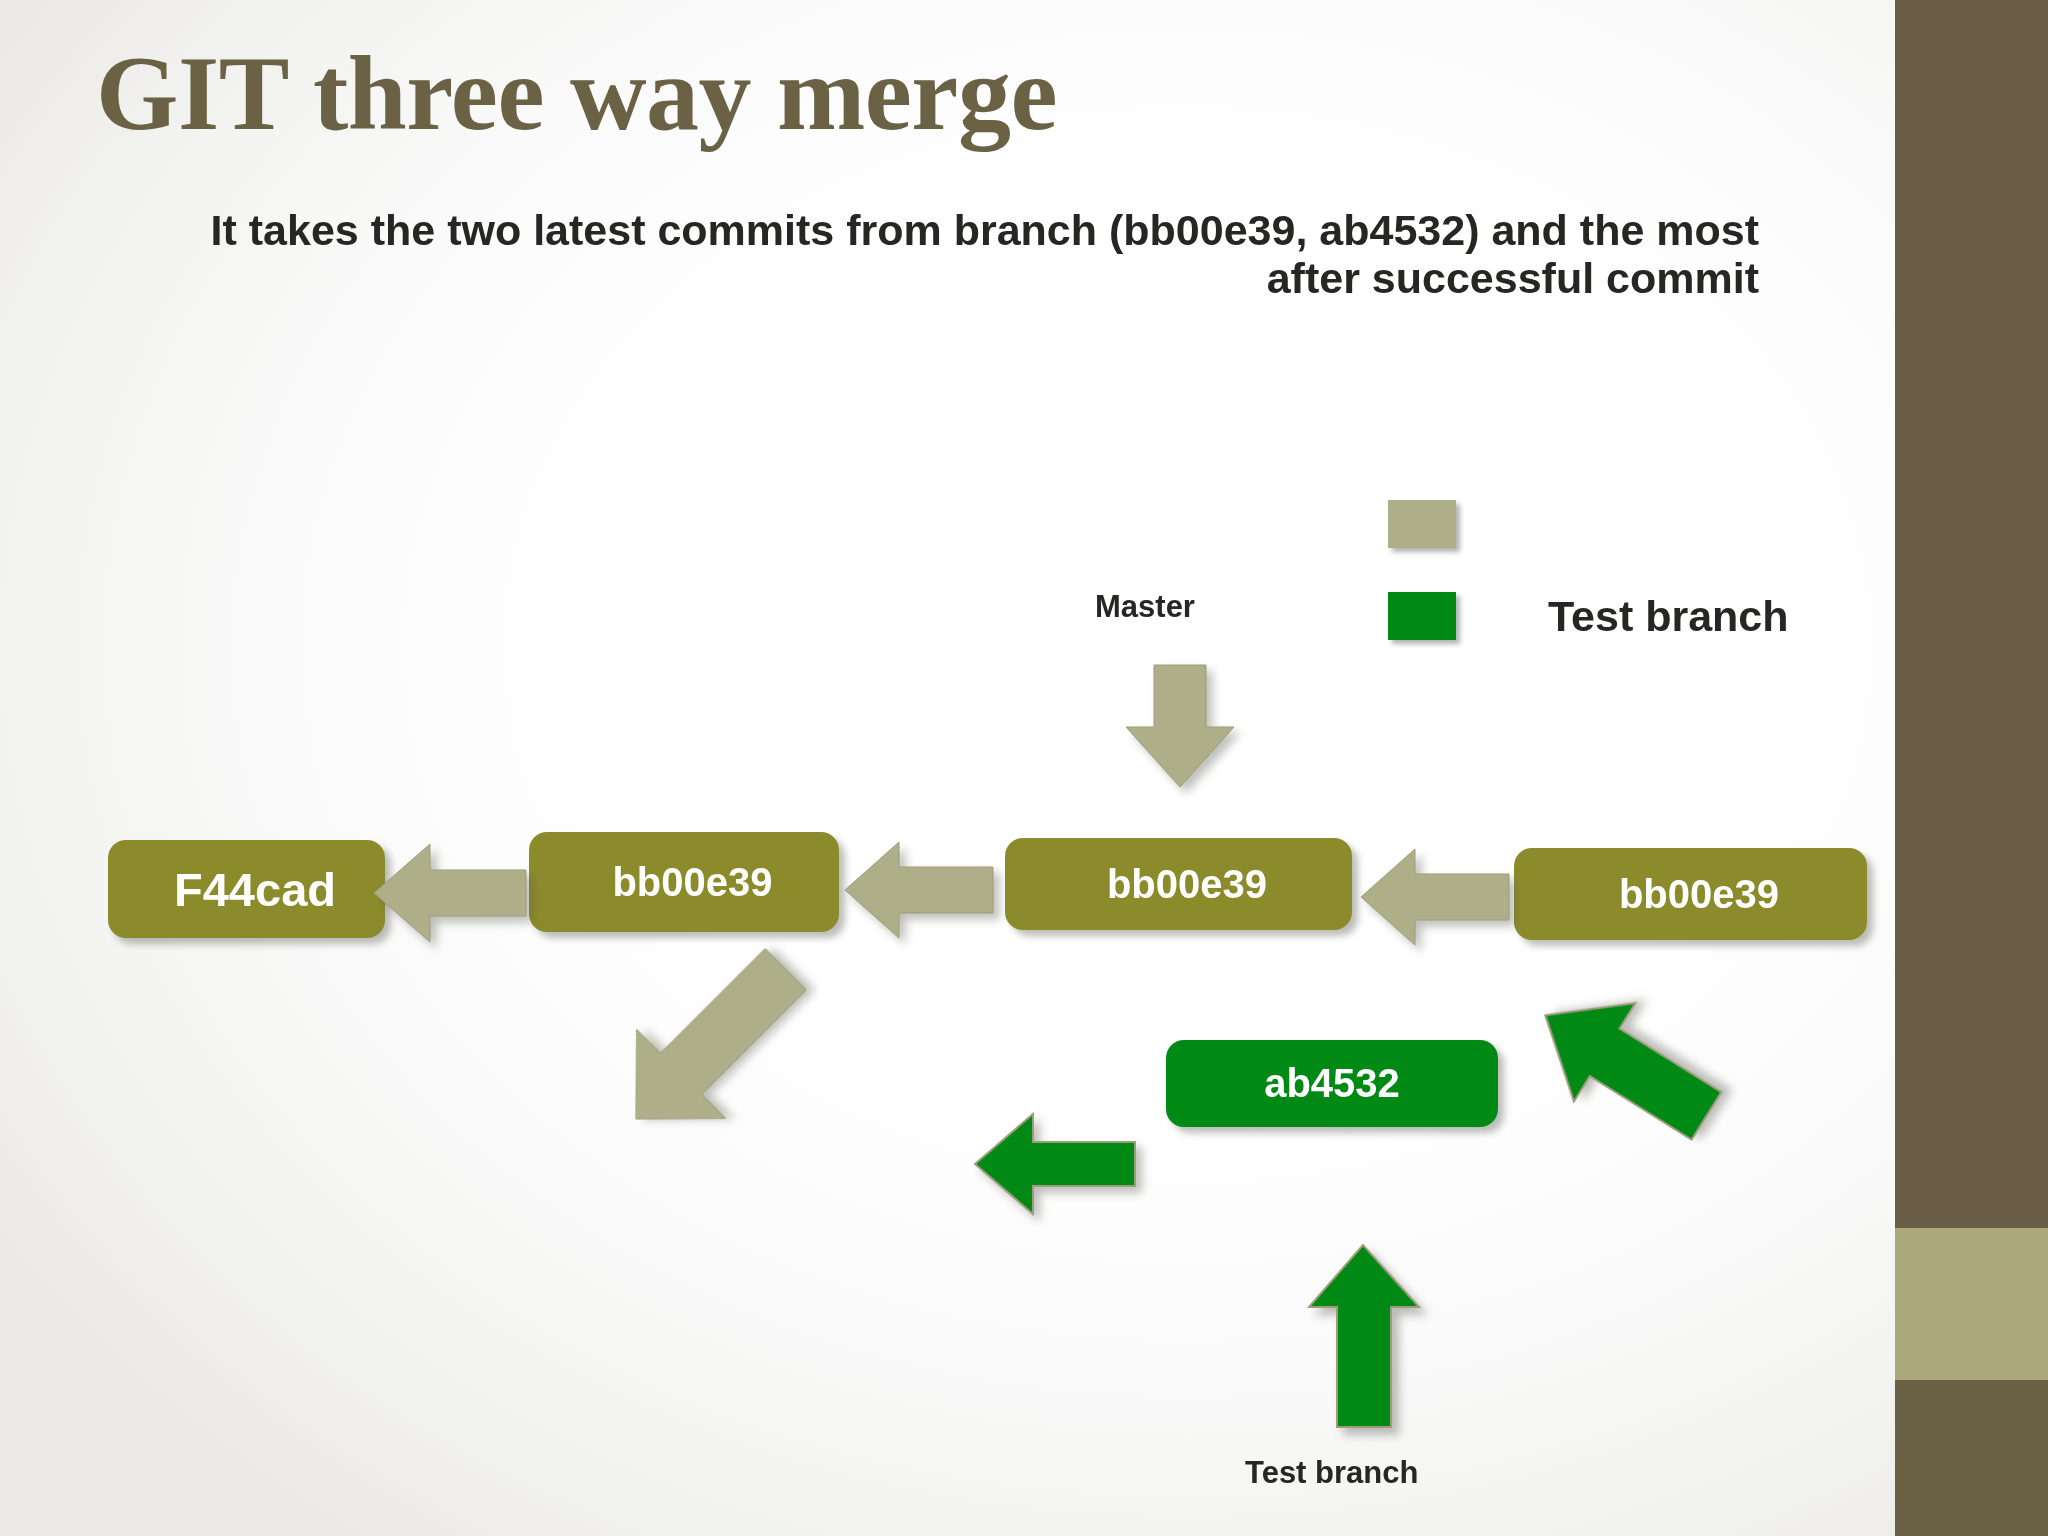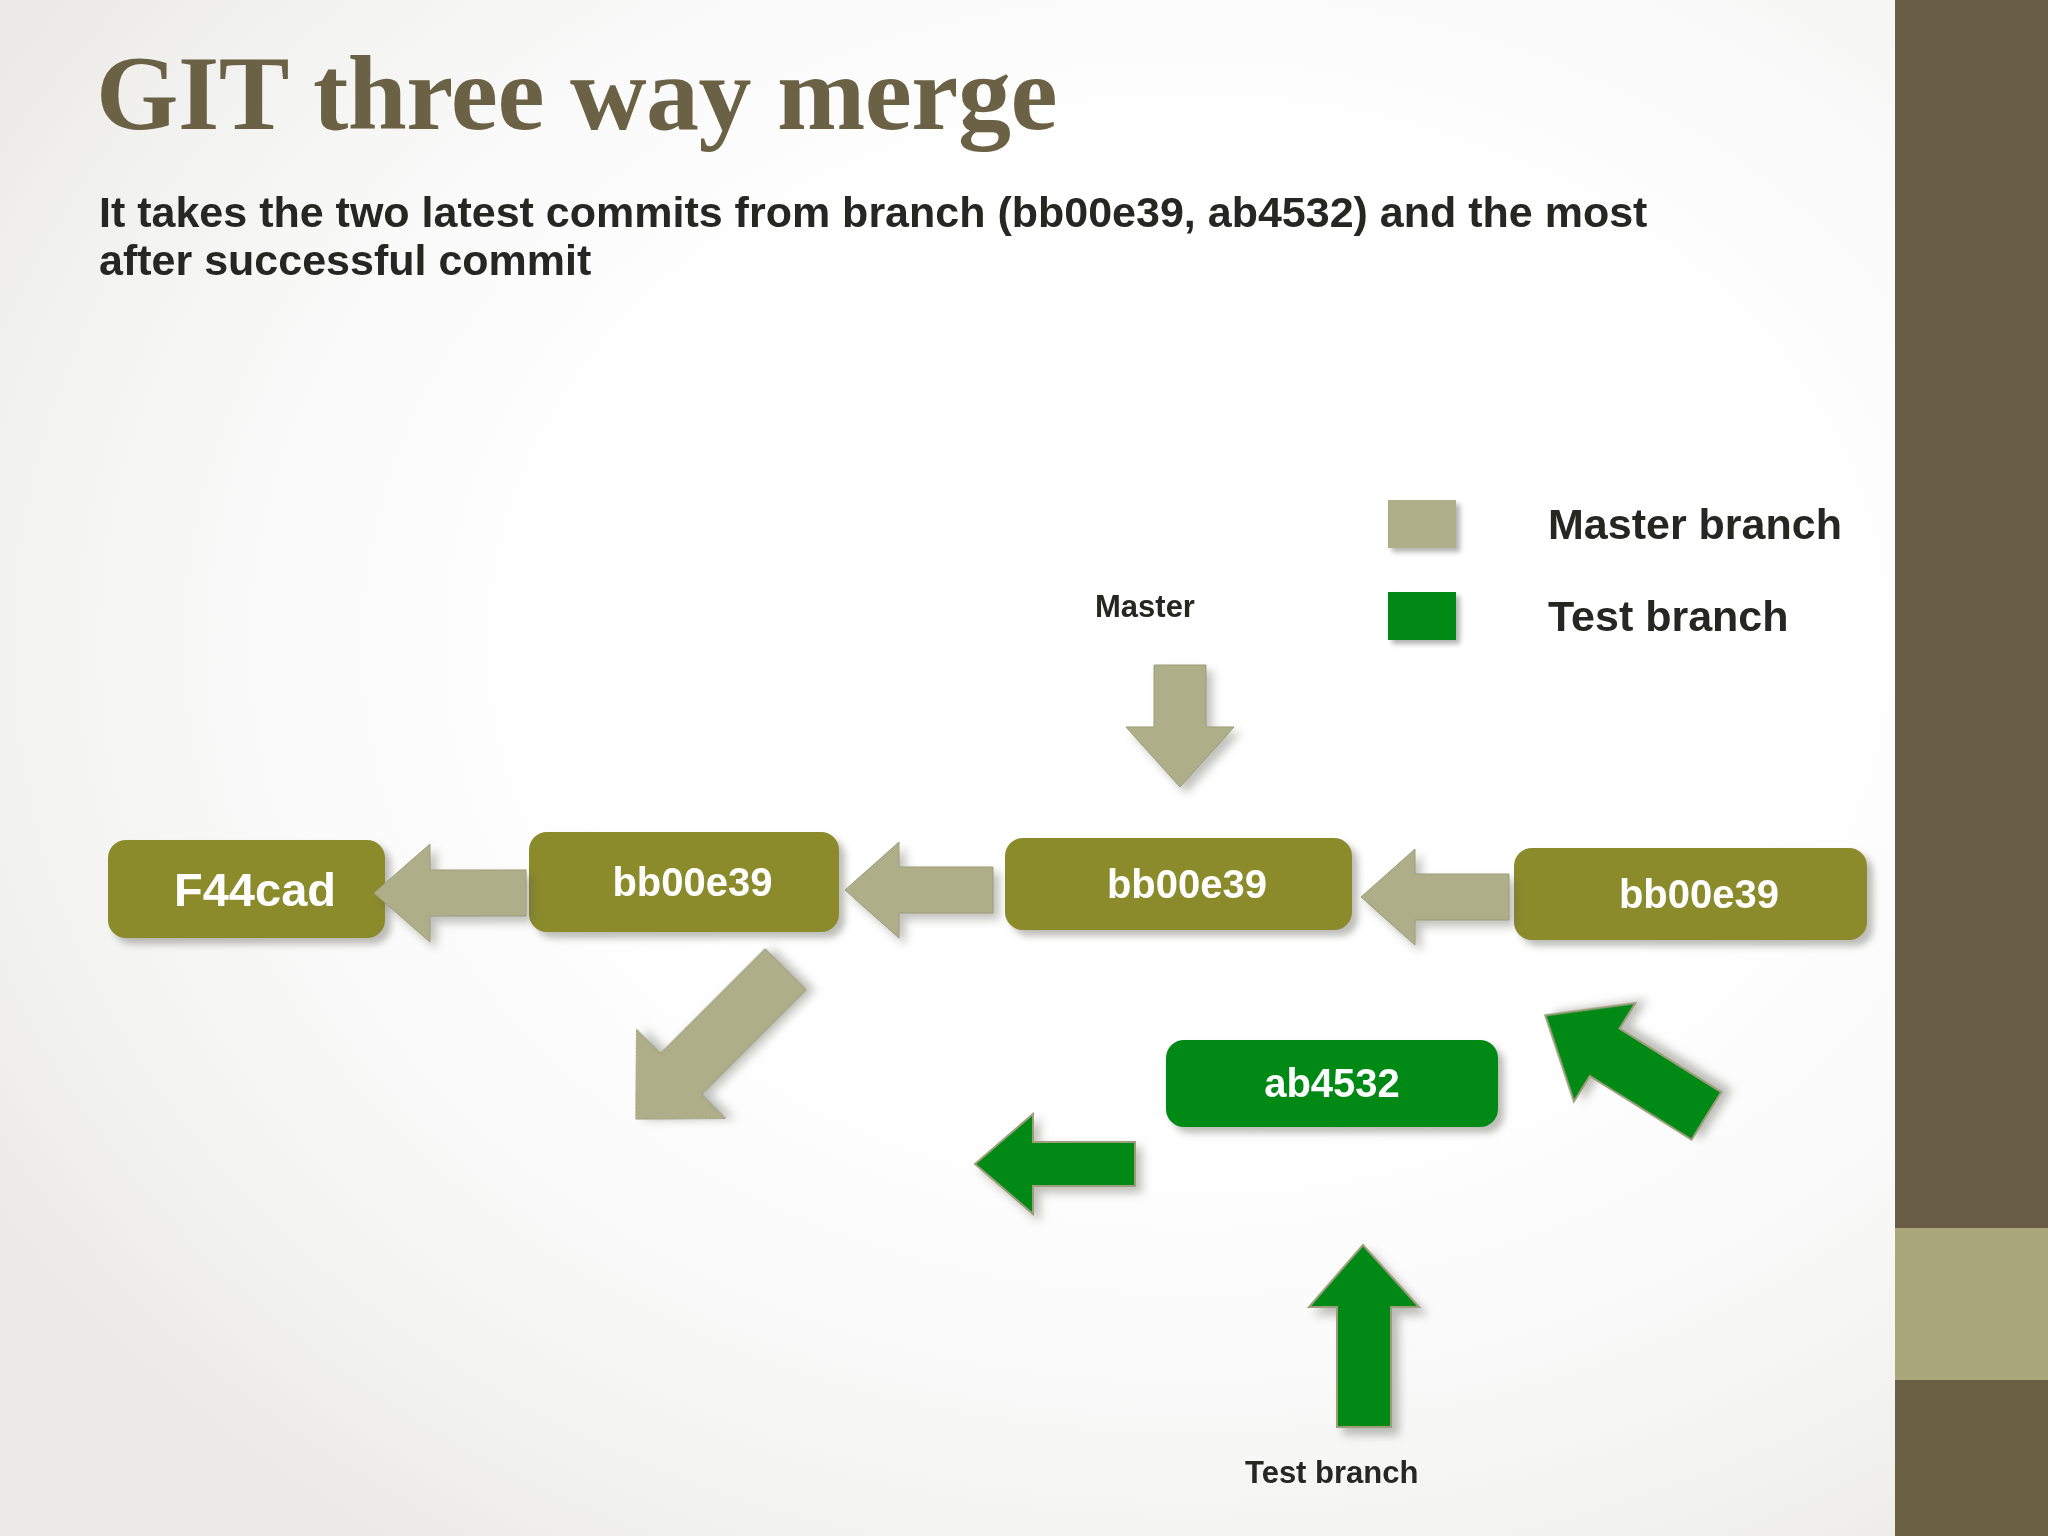--- a/index.html
+++ b/index.html
@@ -43,25 +43,26 @@
     font-family: "Liberation Serif", serif;
     font-size: 106px;
     line-height: 1.05;
     color: #6b6246;
     letter-spacing: -0.5px;
     white-space: nowrap;
   }
   .body-text {
     position: absolute;
     left: 99px;
-    top: 188px;
+    top: 206px;
     width: 1660px;
     font-size: 43px;
     line-height: 1.12;
     color: #262623;
+    text-align: right;
   }
   .body-text p { margin: 0; }
 
   
   .legend {
     position: absolute;
     left: 1388px;
     top: 478px;
   }
   .legend-row {
@@ -142,21 +143,20 @@
   <div class="title">GIT three way merge</div>
 
   <div class="body-text">
     <p>It takes the two latest commits from branch (bb00e39, ab4532) and the most</p>
     <p>after successful commit</p>
   </div>
 
   <div class="legend">
     <div class="legend-row">
       <span class="legend-swatch sw-master"></span>
-      <span class="legend-label">Master branch</span>
     </div>
     <div class="legend-row">
       <span class="legend-swatch sw-test"></span>
       <span class="legend-label">Test branch</span>
     </div>
   </div>
 
   <div class="lbl lbl-master">Master</div>
   <div class="lbl lbl-test">Test branch</div>
 

